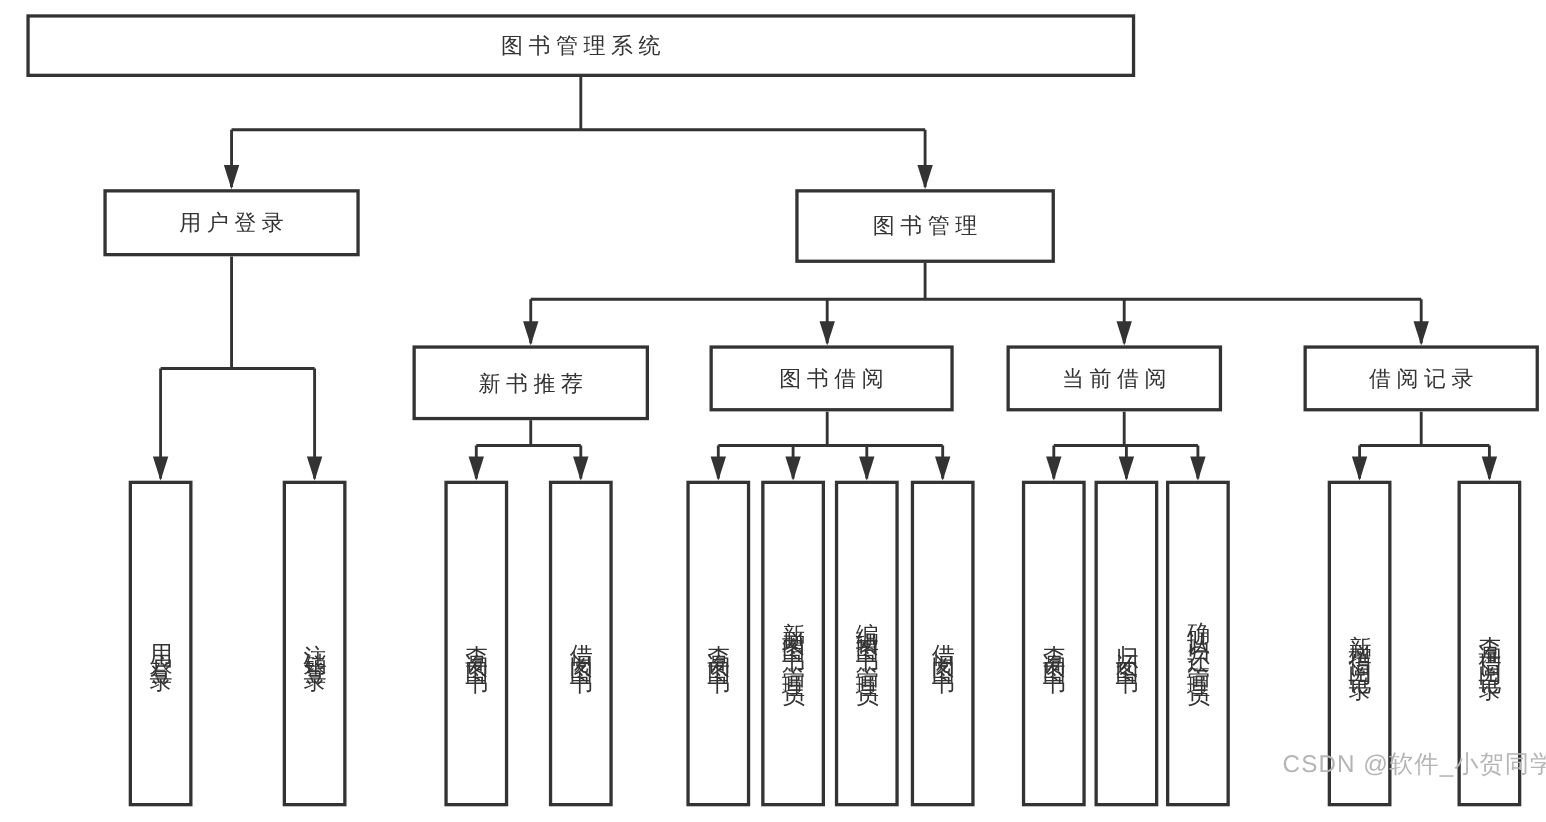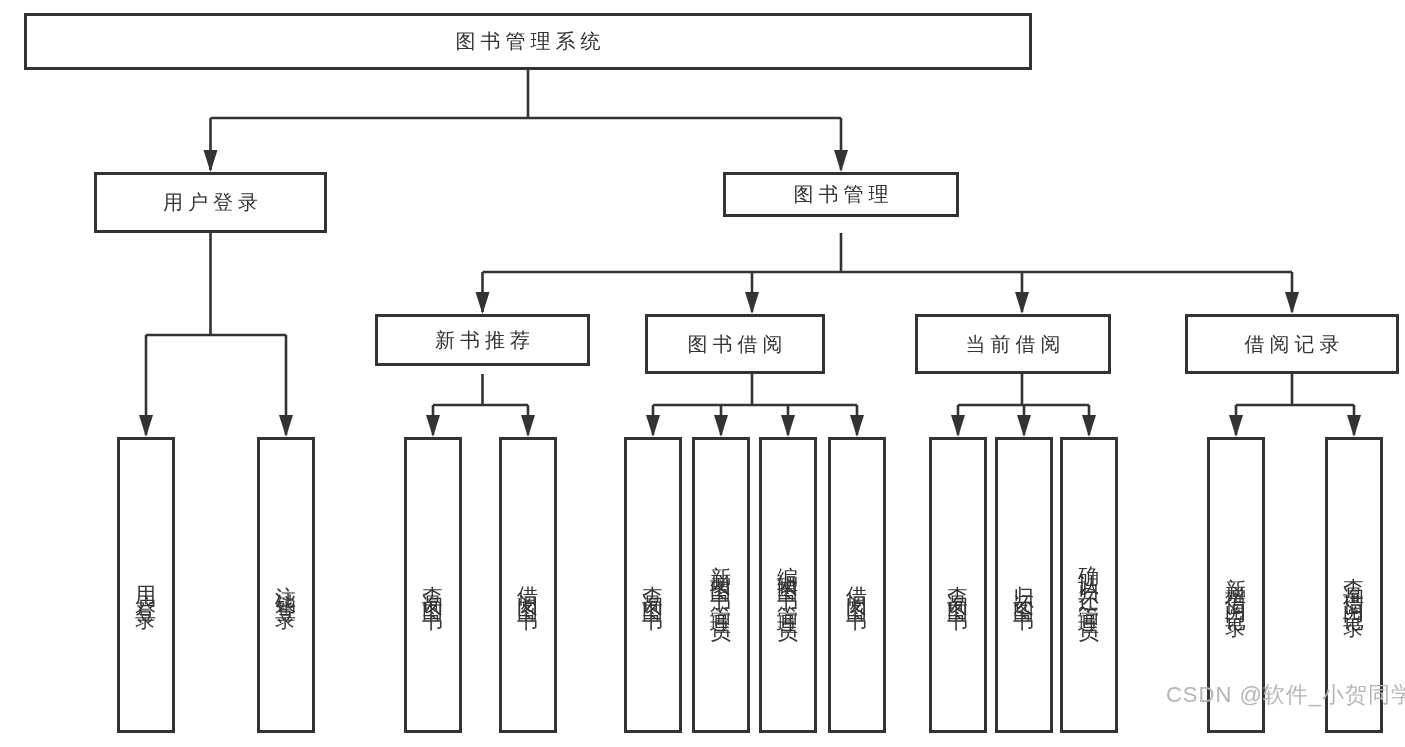--- a/index.html
+++ b/index.html
@@ -78,24 +78,24 @@
     <polygon points="939,415 953,415 946,437"></polygon>
     <polygon points="1005,415 1019,415 1012,437"></polygon>
     <polygon points="1070,415 1084,415 1077,437"></polygon>
     <polygon points="1217,415 1231,415 1224,437"></polygon>
     <polygon points="1335,415 1349,415 1342,437"></polygon>
   </svg>
 
   <div class="hbox" style="left:12px;top:13px;width:1008px;height:57px;">图书管理系统</div>
 
   <div class="hbox" style="left:82px;top:172px;width:233px;height:61px;">用户登录</div>
-  <div class="hbox" style="left:711px;top:172px;width:236px;height:45px;">图书管理</div>
+  <div class="hbox" style="left:711px;top:172px;width:236px;height:67px;">图书管理</div>
 
-  <div class="hbox" style="left:363px;top:314px;width:215px;height:52px;">新书推荐</div>
-  <div class="hbox" style="left:633px;top:314px;width:180px;height:60px;">图书借阅</div>
+  <div class="hbox" style="left:363px;top:314px;width:215px;height:68px;">新书推荐</div>
+  <div class="hbox" style="left:633px;top:314px;width:222px;height:60px;">图书借阅</div>
   <div class="hbox" style="left:903px;top:314px;width:196px;height:60px;">当前借阅</div>
   <div class="hbox" style="left:1173px;top:314px;width:214px;height:60px;">借阅记录</div>
 
   <div class="vbox" style="left:105px;">用户登录</div>
   <div class="vbox" style="left:245px;">注销登录</div>
 
   <div class="vbox" style="left:392px;">查询图书</div>
   <div class="vbox" style="left:487px;">借阅图书</div>
 
   <div class="vbox" style="left:612px;">查询图书</div>

